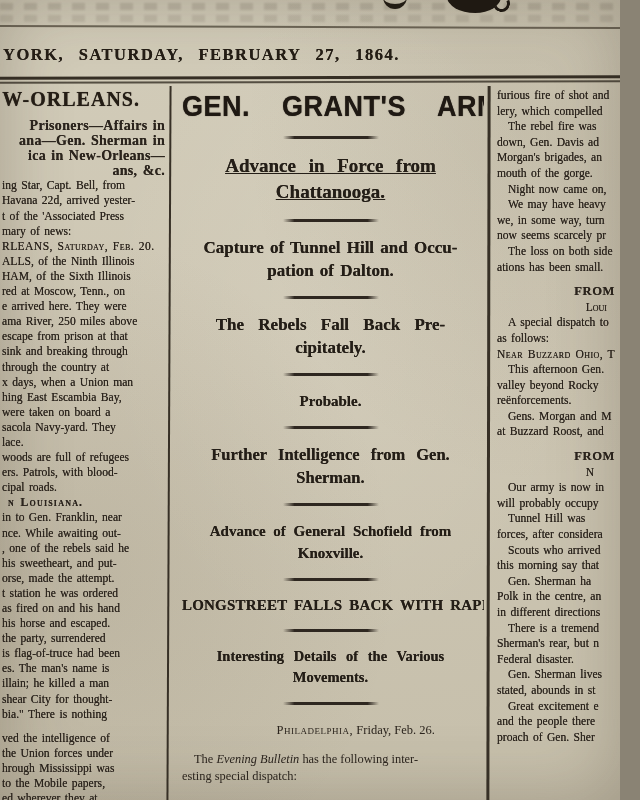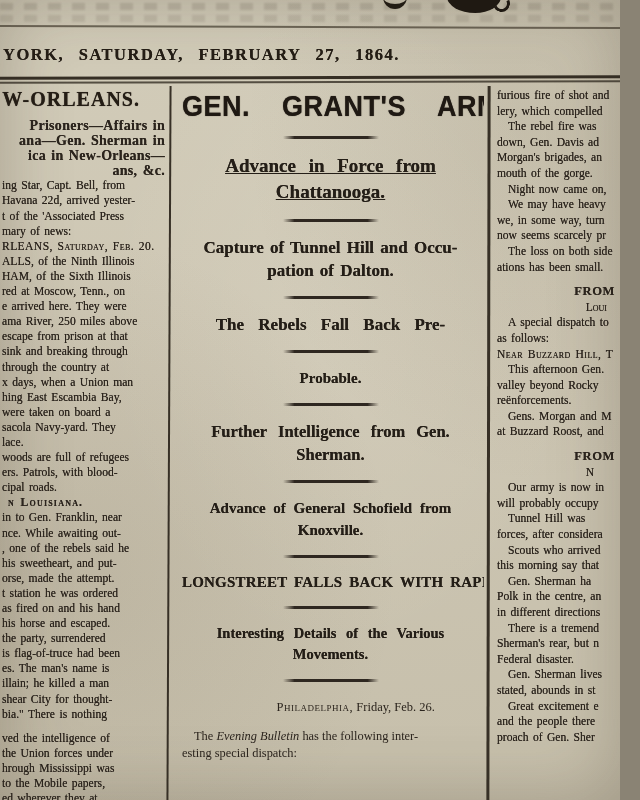--- a/index.html
+++ b/index.html
@@ -164,20 +164,21 @@
     <div class="divider"></div>
 
     <div class="subhead s2">
       <div>Capture of Tunnel Hill and Occu-</div>
       <div>pation of Dalton.</div>
     </div>
     <div class="divider"></div>
 
     <div class="subhead s2w">
       <div>The Rebels Fall Back Pre-</div>
+      <div>cipitately.</div>
     </div>
     <div class="divider"></div>
 
     <div class="subhead s3">
       <div>Probable.</div>
     </div>
     <div class="divider"></div>
 
     <div class="subhead s2x">
       <div>Further Intelligence from Gen.</div>
@@ -230,21 +231,21 @@
         <div class="ln in">We may have heavy</div>
         <div class="ln">we, in some way, turn</div>
         <div class="ln">now seems scarcely pr</div>
         <div class="ln in">The loss on both side</div>
         <div class="ln">ations has been small.</div>
         <div class="ln gap">&nbsp;</div>
         <div class="ln h">FROM T</div>
         <div class="ln dl">Loui</div>
         <div class="ln in">A special dispatch to</div>
         <div class="ln">as follows:</div>
-        <div class="ln sc">Near Buzzard Hill, T</div>
+        <div class="ln sc">Near Buzzard Ohio, T</div>
         <div class="ln in">This afternoon Gen.</div>
         <div class="ln">valley beyond Rocky</div>
         <div class="ln">reënforcements.</div>
         <div class="ln in">Gens. Morgan and M</div>
         <div class="ln">at Buzzard Roost, and</div>
         <div class="ln gap">&nbsp;</div>
         <div class="ln h">FROM</div>
         <div class="ln dl">N</div>
         <div class="ln in">Our army is now in</div>
         <div class="ln">will probably occupy</div>

